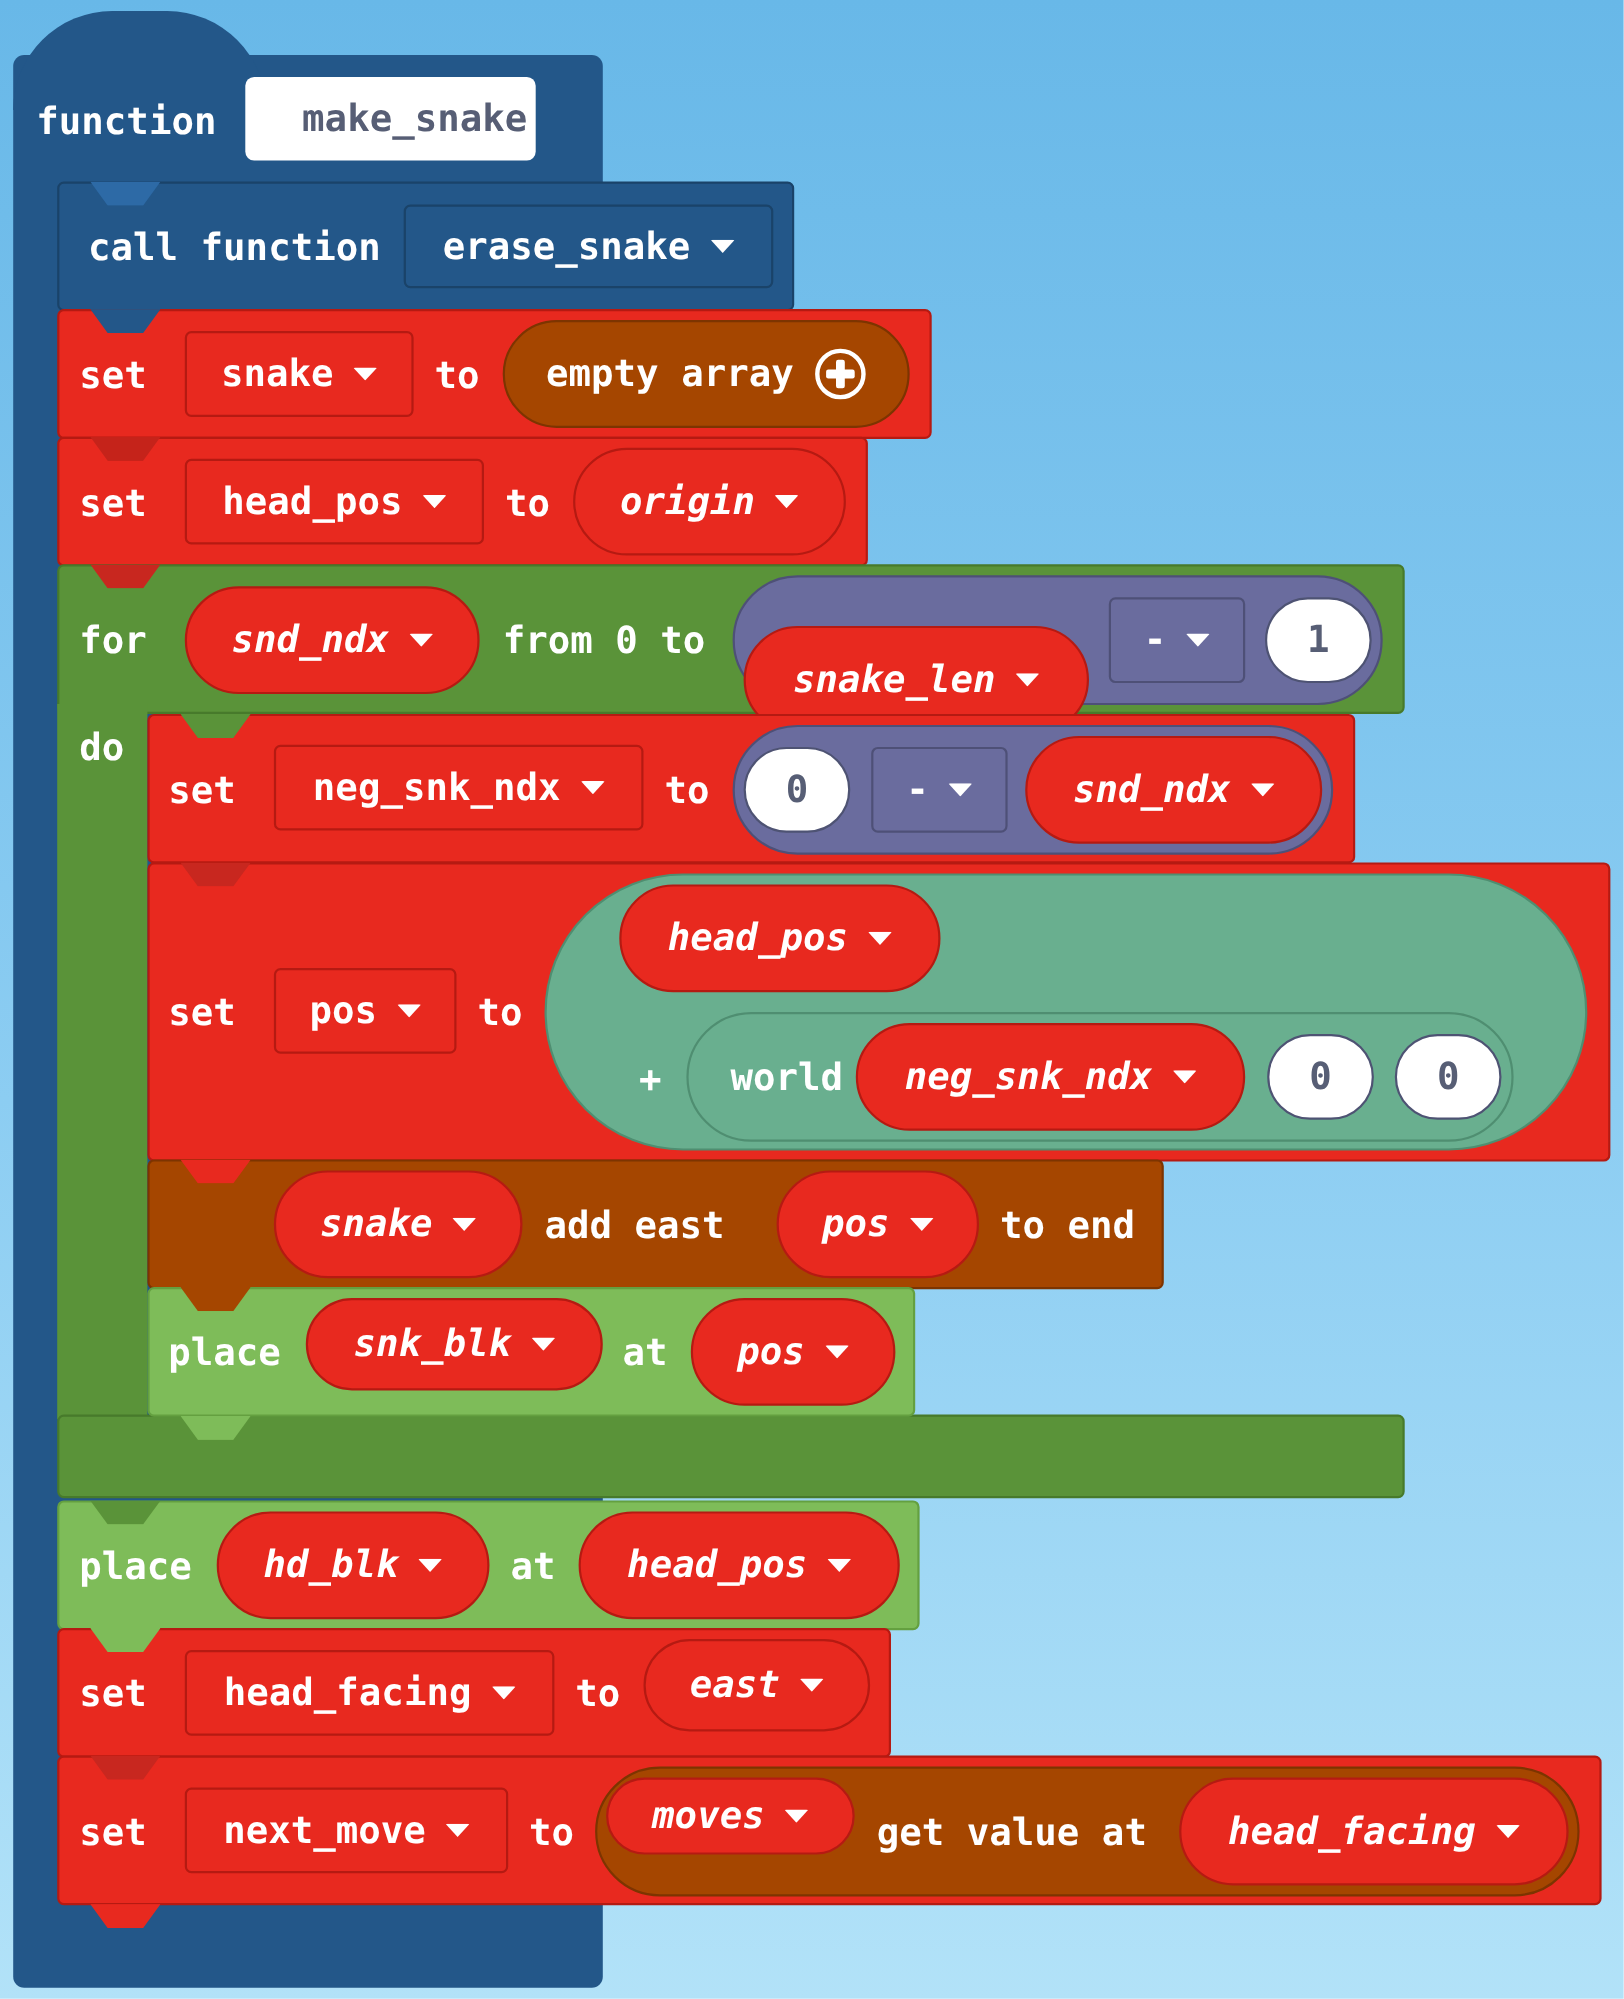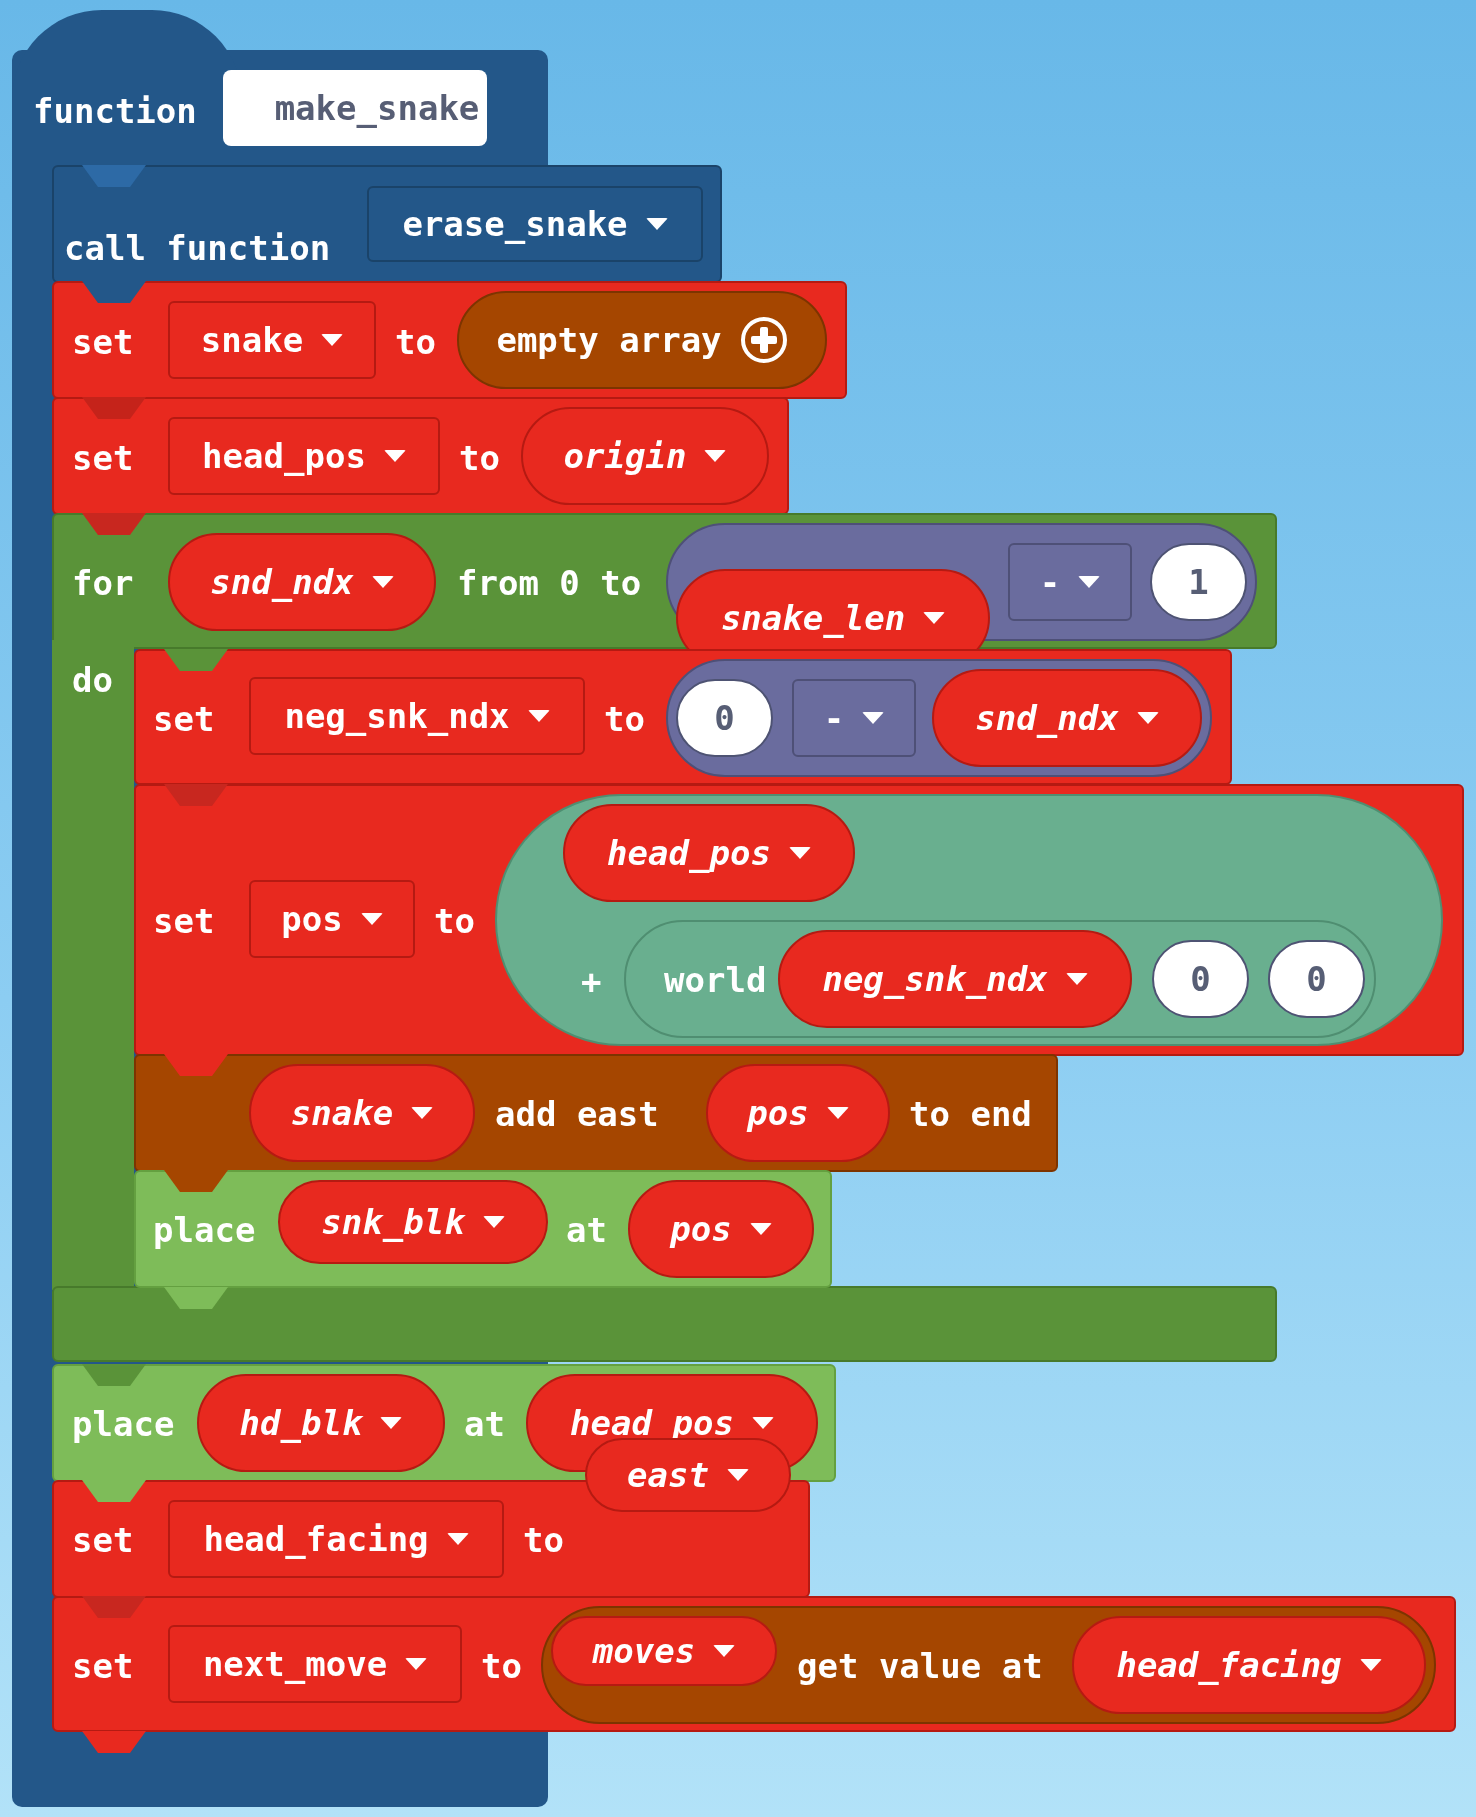--- a/index.html
+++ b/index.html
@@ -33,21 +33,21 @@
 
 <div class="blk c-func" style="left:12px; top:50px; width:536px; height:1757px; border-radius:10px;"></div>
 <div class="blk c-func" style="left:12px; top:10px; width:230px; height:90px; border-radius:115px 115px 0 0;"></div>
 <div class="txt" style="left:33px; top:91px;">function</div>
 <div class="slot sq" style="left:223px; top:70px; width:264px; height:76px; background:#fff; color:#575e75; border-radius:8px;padding-left:44px;">make_snake</div>
 
 <div class="blk" style="left:52px; top:165px; width:496px; height:1565px; background:transparent;"></div>
 
 <div class="blk c-func c-func-dark" style="left:52px; top:165px; width:670px; height:118px;"></div>
 <div class="notch" style="left:82px; top:165px; background:#2d6aa6;"></div>
-<div class="txt" style="left:64px; top:205px;margin-top:23px;">call function</div>
+<div class="txt" style="left:80px; top:205px;">call function</div>
 <div class="slot sq" style="left:367px; top:186px; width:336px; height:76px; background:#235789; border:2px solid #1a4369;">
   <span>erase_snake</span>
     <span class="arrow"></span>
 </div>
 
 <div class="blk c-var" style="left:52px; top:281px; width:795px; height:118px;"></div>
 <div class="notch" style="left:82px; top:281px; background:#235789;"></div>
 <div class="txt" style="left:72px; top:322px;">set</div>
 <div class="slot sq" style="left:168px; top:301px; width:208px; height:78px; border:2px solid #b51a12;">
   <span>snake</span>
@@ -183,21 +183,21 @@
 </div>
 
 <div class="blk c-var" style="left:52px; top:1480px; width:758px; height:118px;"></div>
 <div class="notch" style="left:82px; top:1480px; background:#7ebc59;"></div>
 <div class="txt" style="left:72px; top:1520px;">set</div>
 <div class="slot sq" style="left:168px; top:1500px; width:336px; height:78px; border:2px solid #b51a12;">
   <span>head_facing</span>
     <span class="arrow"></span>
 </div>
 <div class="txt" style="left:523px; top:1520px;">to</div>
-<div class="slot pill c-var" style="left:585px; top:1438px; width:206px; height:74px;">
+<div class="slot pill c-var" style="left:585px; top:1490px; width:206px; height:84px;">
   <span>east</span>
     <span class="arrow"></span>
 </div>
 
 <div class="blk c-var" style="left:52px; top:1596px; width:1404px; height:136px;"></div>
 <div class="notch" style="left:82px; top:1596px; background:#c8271f;"></div>
 <div class="notch" style="left:82px; top:1731px; background:#e8291f;"></div>
 <div class="txt" style="left:72px; top:1646px;">set</div>
 <div class="slot sq" style="left:168px; top:1625px; width:294px; height:78px; border:2px solid #b51a12;">
   <span>next_move</span>

